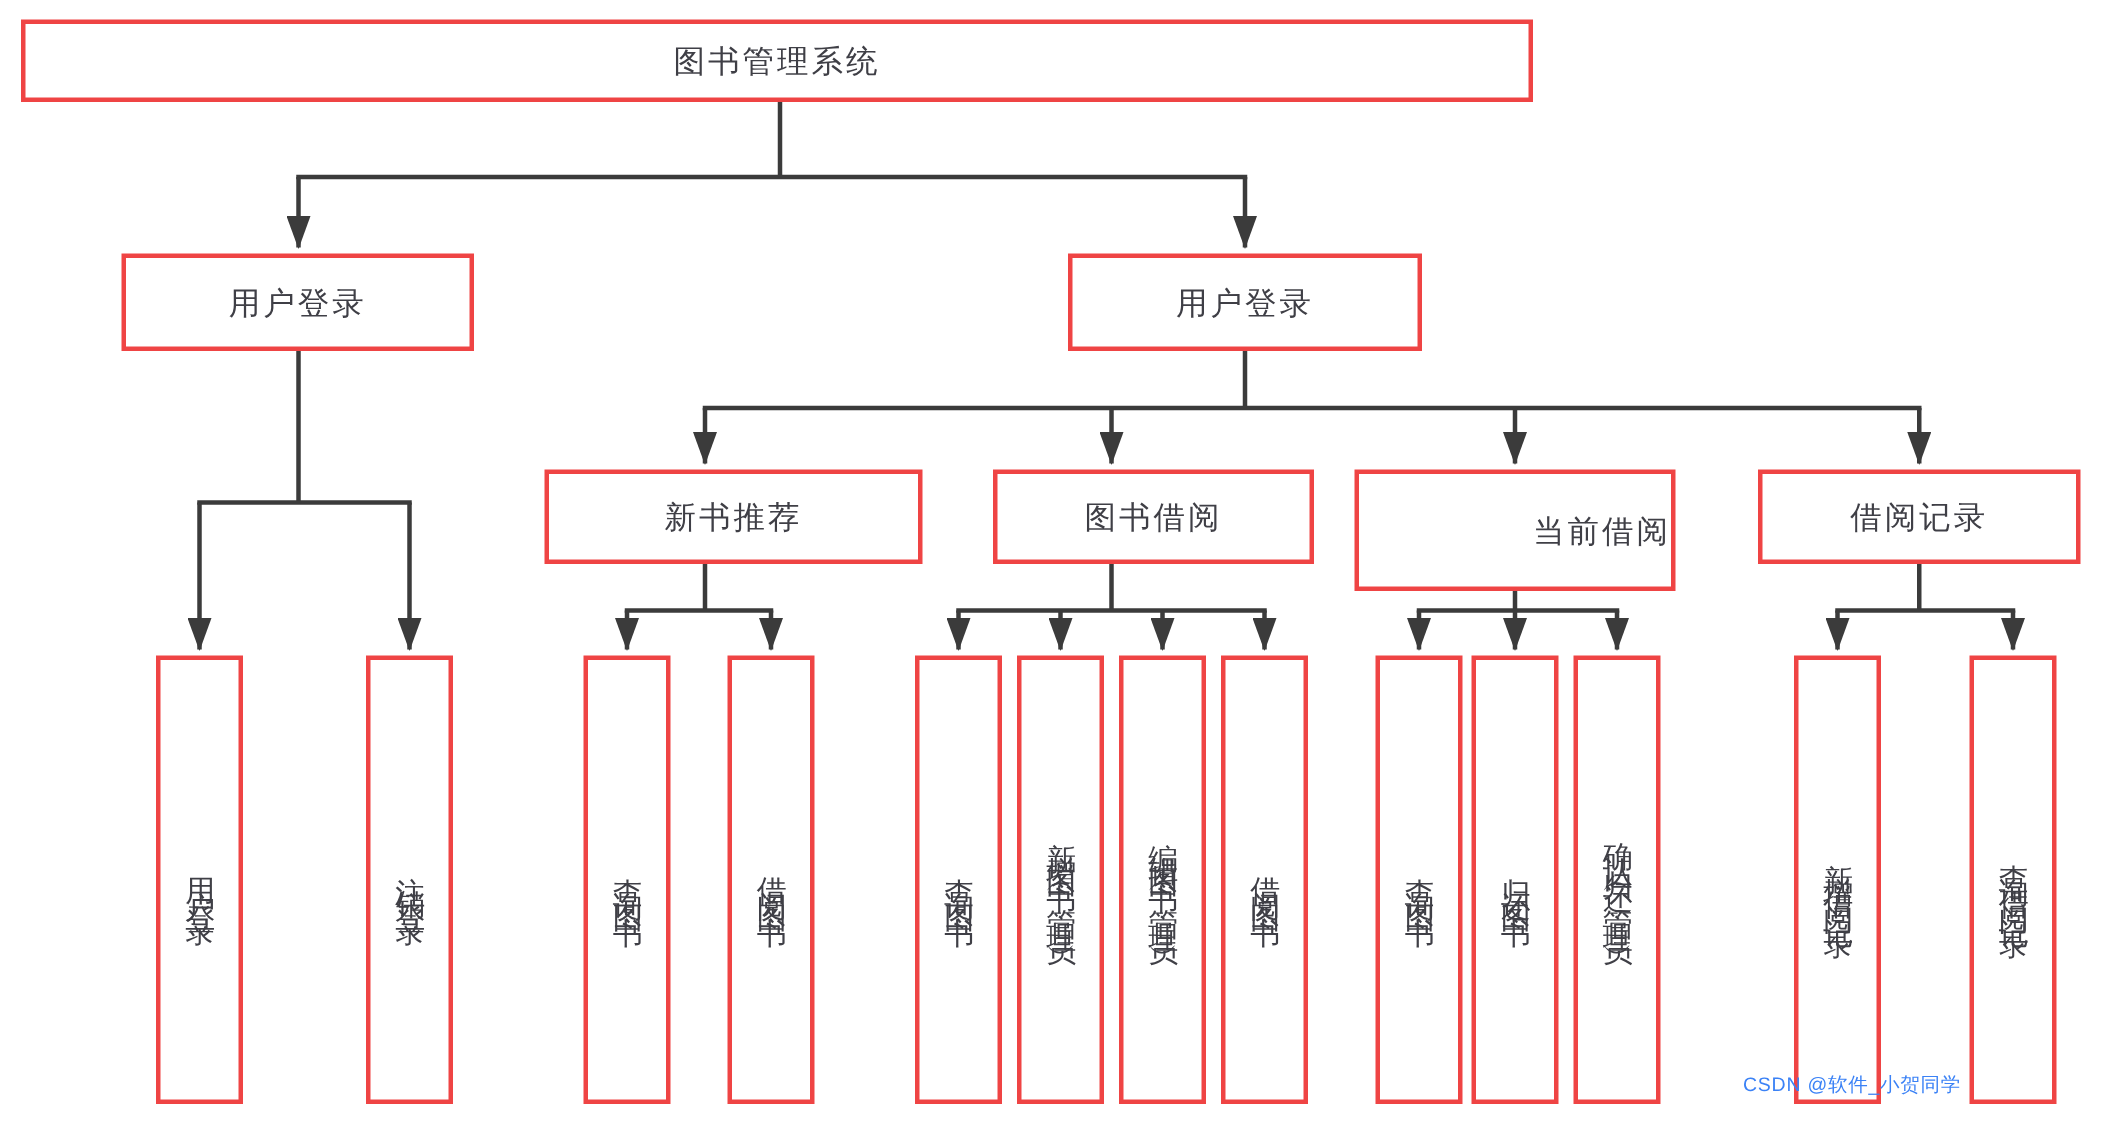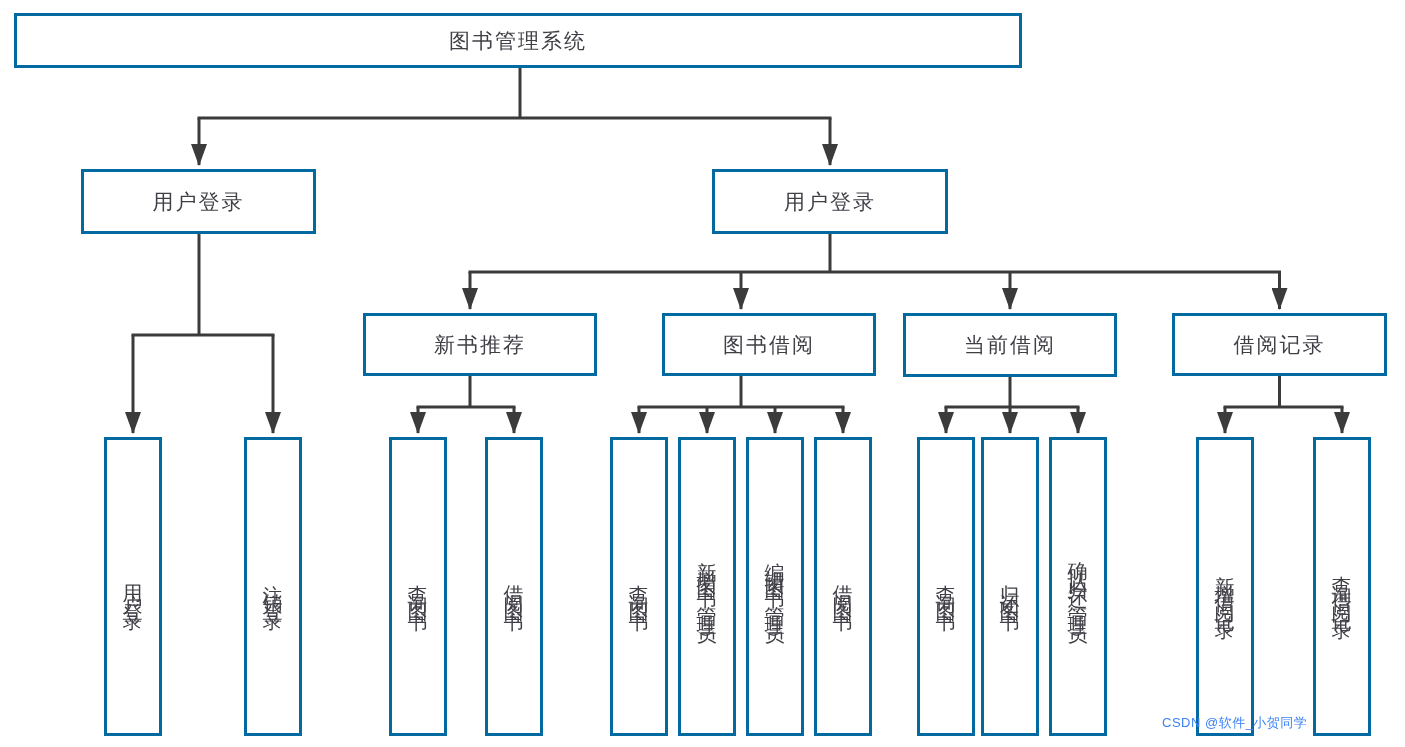--- a/index.html
+++ b/index.html
@@ -18,21 +18,21 @@
   .edges {
     position: absolute;
     left: 0; top: 0;
     width: 1405px;
     height: 747px;
     pointer-events: none;
   }
   .node {
     position: absolute;
     box-sizing: border-box;
-    border: 3px solid #0369a1;
+    border: 3px solid #ef4444;
     background: #ffffff;
     display: flex;
     align-items: center;
     justify-content: center;
     color: #3f3f46;
   }
   .node.h span {
     font-size: 21px;
     letter-spacing: 2px;
     white-space: nowrap;
@@ -42,23 +42,23 @@
     text-orientation: mixed;
     font-size: 20px;
     letter-spacing: 9px;
     line-height: 1;
     white-space: nowrap;
   }
   
   .lvl1 { left: 14px;  top: 13px;  width: 1008px; height: 55px; }
   .n-login   { left: 81px;  top: 169px; width: 235px; height: 65px; }
   .n-bookmgmt{ left: 712px; top: 169px; width: 236px; height: 65px; }
-  .n-newbook { left: 363px; top: 313px; width: 234px; height: 63px; }
+  .n-newbook { left: 363px; top: 313px; width: 252px; height: 63px; }
   .n-borrow  { left: 634px; top: 313px; width: 214px; height: 63px; margin-left: 28px; }
-  .n-current { left: 903px; top: 313px; width: 214px; height: 64px; }
+  .n-current { left: 903px; top: 313px; width: 214px; height: 81px; justify-content: flex-end; }
   .n-records { left: 1172px;top: 313px; width: 215px; height: 63px; }
   .leaf { top: 437px; width: 58px; height: 299px; }
   .lf-1  { left: 104px; }
   .lf-2  { left: 244px; }
   .lf-3  { left: 389px; }
   .lf-4  { left: 485px; }
   .lf-5  { left: 610px; }
   .lf-6  { left: 678px; }
   .lf-7  { left: 746px; }
   .lf-8  { left: 814px; }

